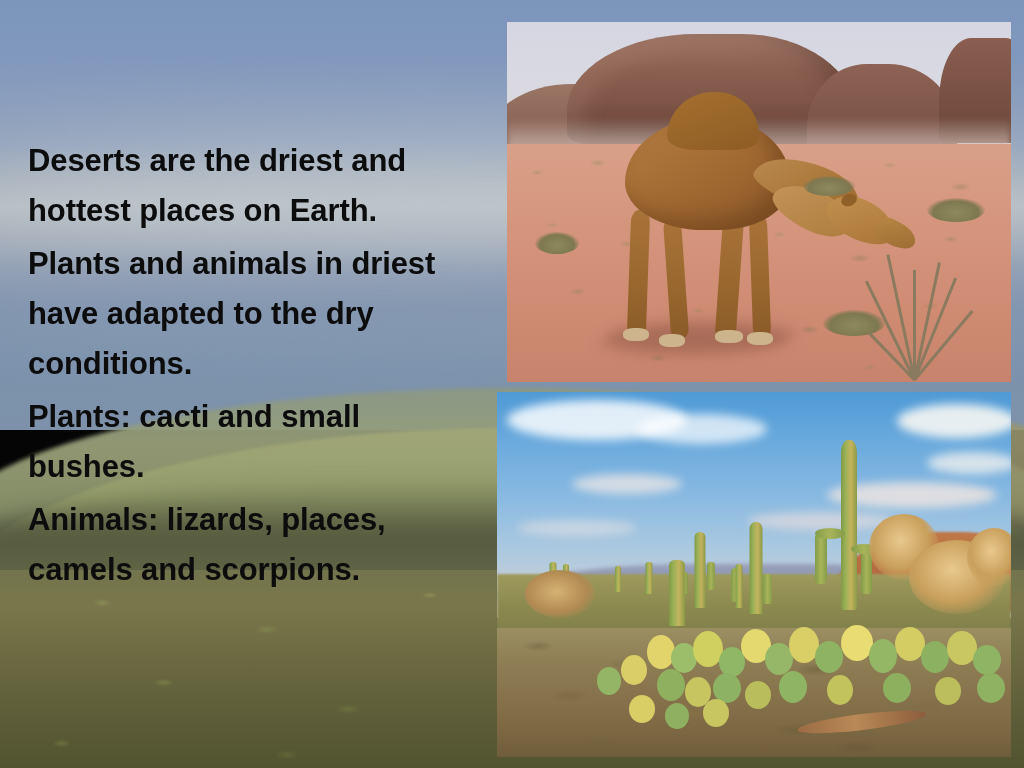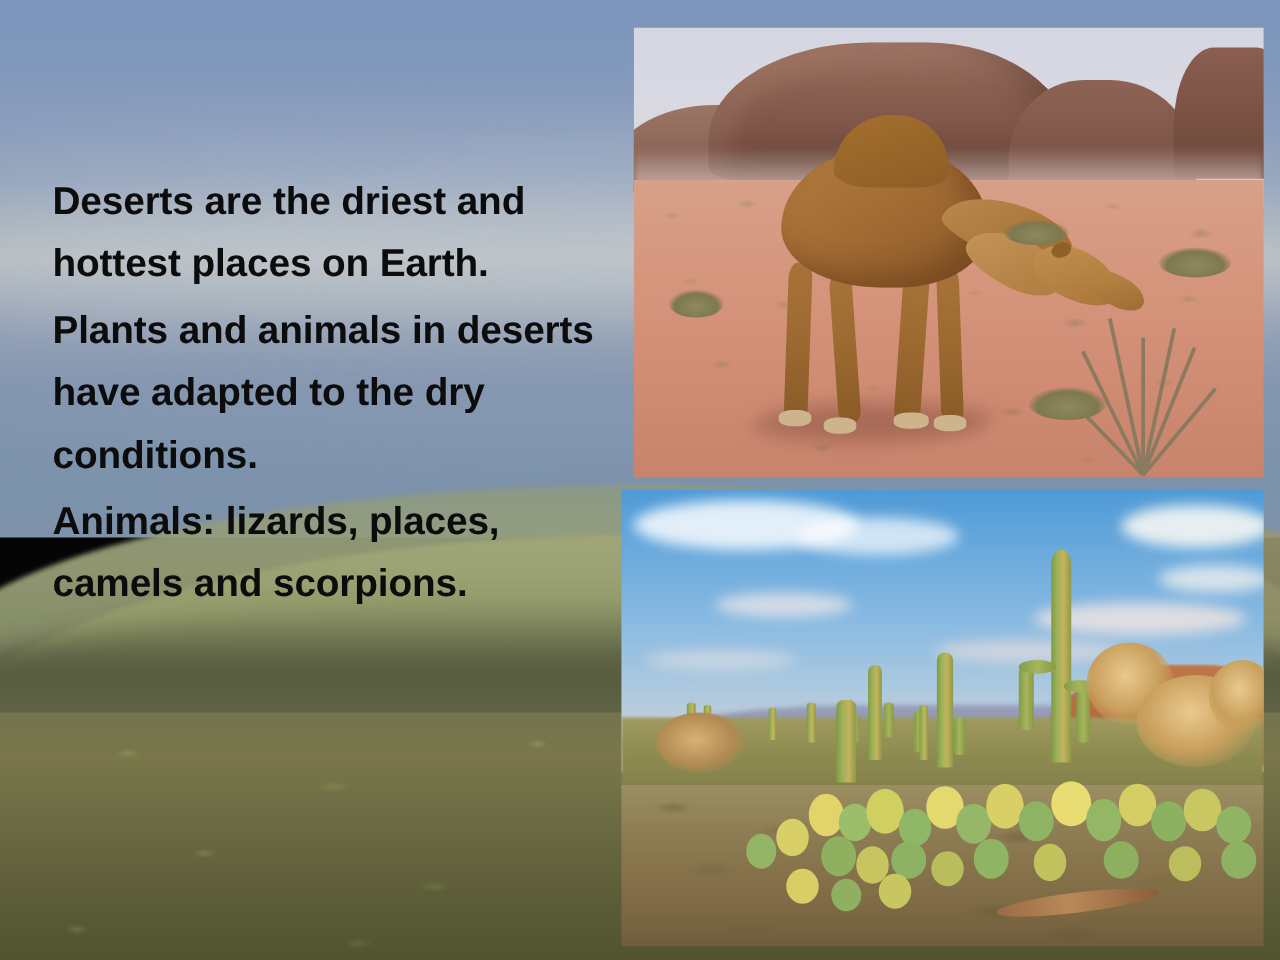--- a/index.html
+++ b/index.html
@@ -109,21 +109,21 @@
     font-weight: bold;
     color: #ffff00;
     letter-spacing: 0.5px;
     line-height: 1.05;
     white-space: nowrap;
   }
 
   
   .body-col {
     position: absolute;
-    left: 42px;
+    left: 28px;
     top: 136px;
     width: 448px;
   }
   .para {
     color: #0c0c0c;
     font-size: 31px;
     font-weight: bold;
     line-height: 50px;
     margin: 0 0 3px 0;
     letter-spacing: -0.1px;
@@ -377,21 +377,22 @@
       <div class="hill-shadow"></div>
       <div class="hill-near"></div>
       <div class="scrub"></div>
     </div>
     <div class="bg-veil"></div>
   </div>
 
 
   <div class="body-col">
     <p class="para">Deserts are the driest and hottest places on Earth.</p>
-    <p class="para">Plants and animals in deserts have adapted to the dry conditions.</p>
+    <p class="para">Plants and animals in driest have adapted to the dry conditions.</p>
+    <p class="para">Plants: cacti and small bushes.</p>
     <p class="para">Animals: lizards, places, camels and scorpions.</p>
   </div>
 
   <div class="photo photo-camel">
     <div class="camel-sky"></div>
     <div class="mesa mesa-left"></div>
     <div class="mesa mesa-main"></div>
     <div class="mesa mesa-right"></div>
     <div class="mesa mesa-far-right"></div>
     <div class="mesa-haze"></div>

